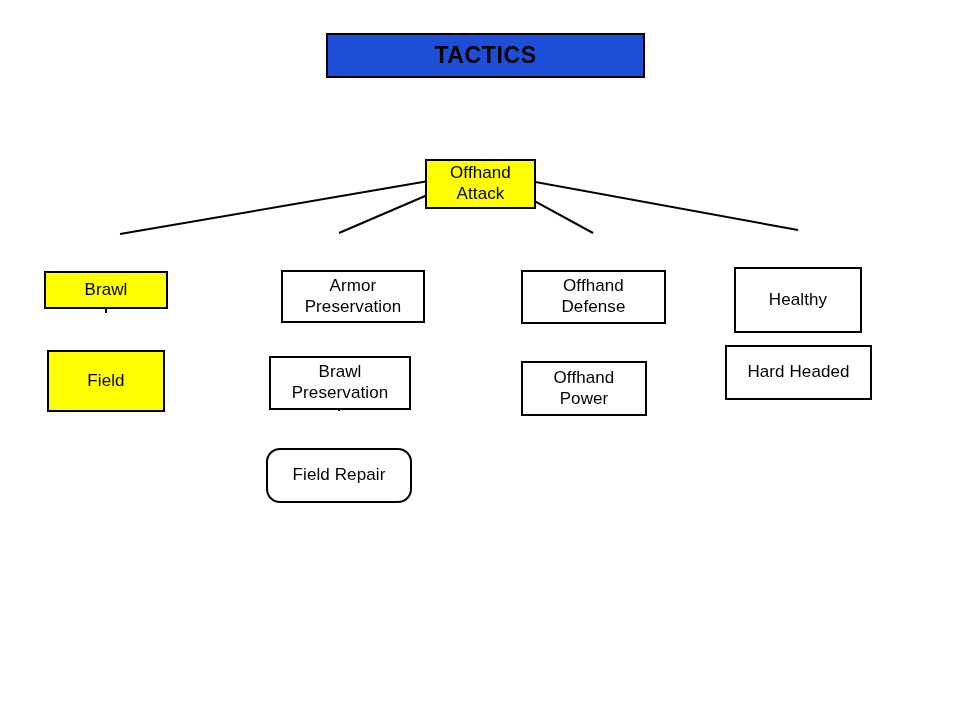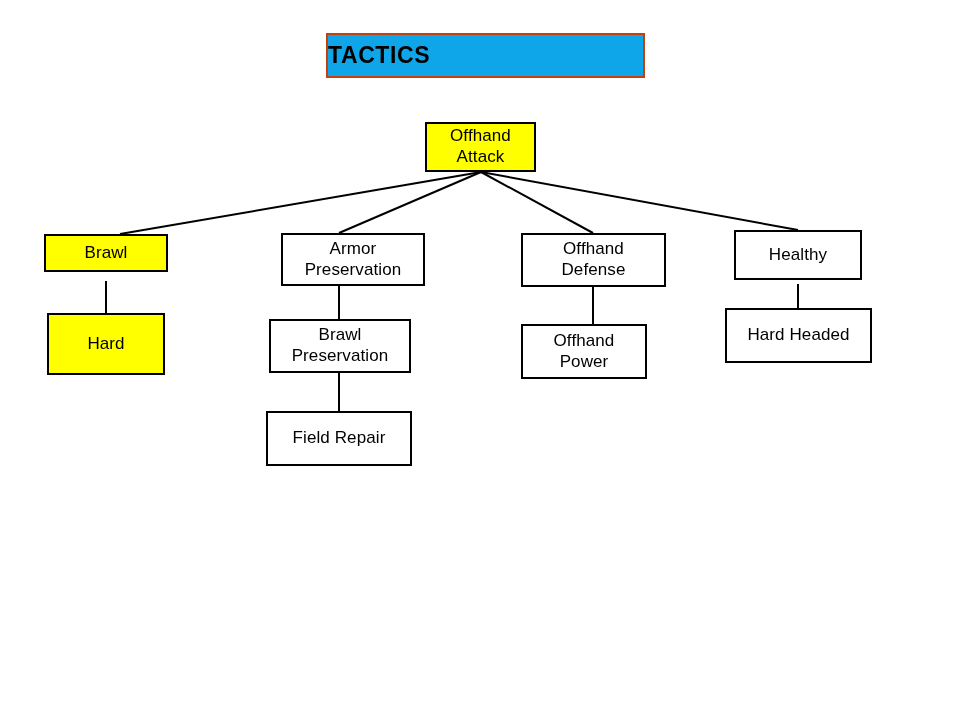--- a/index.html
+++ b/index.html
@@ -30,36 +30,38 @@
     background: #ffffff;
     display: flex;
     align-items: center;
     justify-content: center;
     text-align: center;
     color: #000000;
     font-size: 17px;
     line-height: 1.22;
     letter-spacing: 0.1px;
     z-index: 2;
+    margin-top: 37px;
   }
   .node.highlight {
     background: #ffff00;
   }
   .node .label {
     display: block;
     padding: 0 4px;
     white-space: pre-line;
   }
   .title-box {
     position: absolute;
     box-sizing: border-box;
-    border: 2px solid #c2410c;
-    background: #0ea5e9;
+    border: 2px solid #000000;
+    background: #1d4ed8;
     display: flex;
     align-items: center;
+    justify-content: center;
     z-index: 2;
   }
   .title-box .label {
     font-size: 23px;
     font-weight: bold;
     letter-spacing: 0.6px;
     color: #000000;
   }
 </style>
 </head>
@@ -85,41 +87,41 @@
 
   <div id="nodes-layer">
       <div class="node highlight" style="left: 425px; top: 122px; width: 111px; height: 50px;">
         <span class="label">Offhand
 Attack</span>
       </div>
       <div class="node highlight" style="left: 44px; top: 234px; width: 124px; height: 38px;">
         <span class="label">Brawl</span>
       </div>
       <div class="node highlight" style="left: 47px; top: 313px; width: 118px; height: 62px;">
-        <span class="label">Hard</span>
+        <span class="label">Field</span>
       </div>
       <div class="node" style="left: 281px; top: 233px; width: 144px; height: 53px;">
         <span class="label">Armor
 Preservation</span>
       </div>
       <div class="node" style="left: 269px; top: 319px; width: 142px; height: 54px;">
         <span class="label">Brawl
 Preservation</span>
       </div>
-      <div class="node" style="left: 266px; top: 411px; width: 146px; height: 55px;">
+      <div class="node" style="left: 266px; top: 411px; width: 146px; height: 55px; border-radius: 14px;">
         <span class="label">Field Repair</span>
       </div>
       <div class="node" style="left: 521px; top: 233px; width: 145px; height: 54px;">
         <span class="label">Offhand
 Defense</span>
       </div>
       <div class="node" style="left: 521px; top: 324px; width: 126px; height: 55px;">
         <span class="label">Offhand Power</span>
       </div>
-      <div class="node" style="left: 734px; top: 230px; width: 128px; height: 50px;">
+      <div class="node" style="left: 734px; top: 230px; width: 128px; height: 66px;">
         <span class="label">Healthy</span>
       </div>
       <div class="node" style="left: 725px; top: 308px; width: 147px; height: 55px;">
         <span class="label">Hard Headed</span>
       </div>
     </div>
 
 </div>
 
 </body></html>

